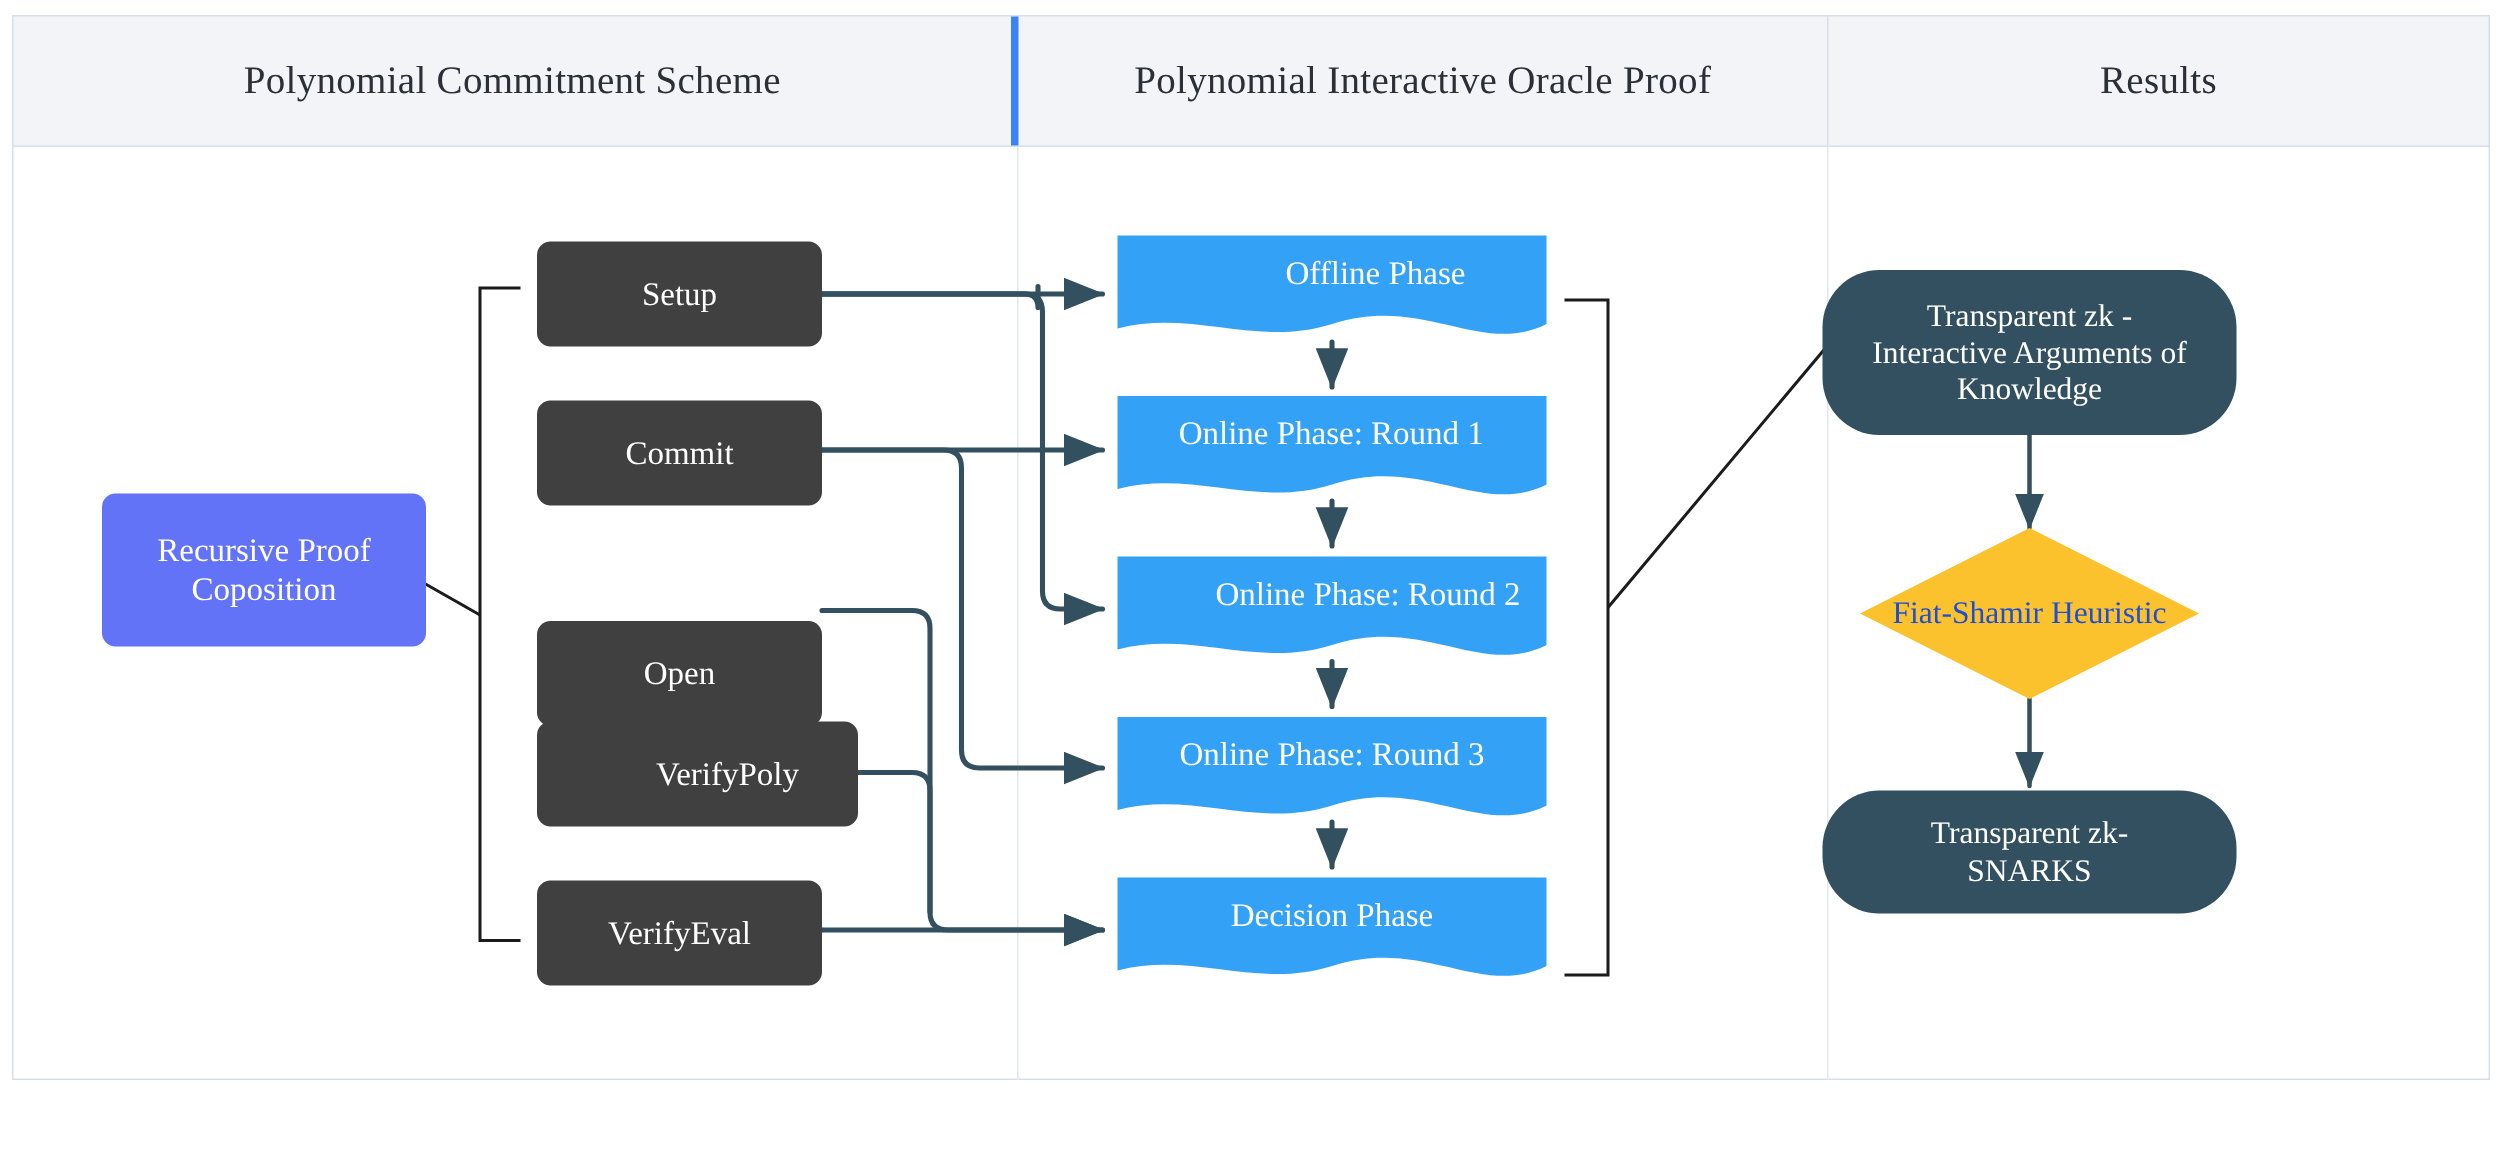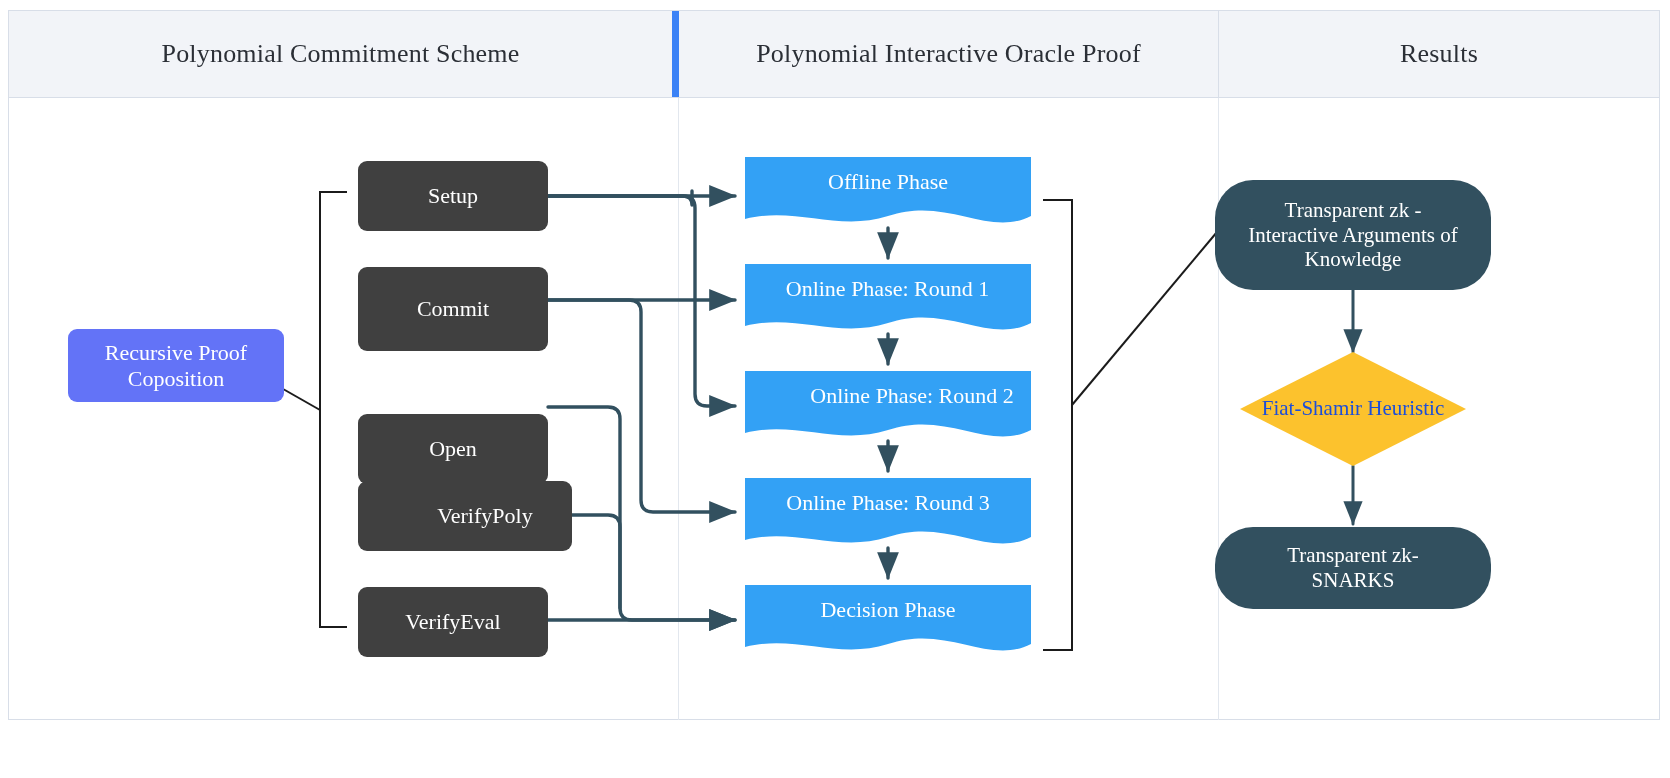--- a/index.html
+++ b/index.html
@@ -20,21 +20,21 @@
   .hdr-row{
     position:absolute;left:8px;top:10px;width:1652px;height:88px;
     background:#f2f4f8;border:1px solid #d8dee8;box-sizing:border-box;
     display:flex;
   }
   .hdr-cell{
     display:flex;align-items:center;justify-content:center;
     box-sizing:border-box;height:100%;
     color:#2b2f36;font-size:26px;letter-spacing:.2px;
   }
-  .hdr-c1{width:670px;border-right:7px solid #3b82f6;}
+  .hdr-c1{width:670px;border-right:5px solid #3b82f6;}
   .hdr-c2{width:540px;border-right:1px solid #d8dee8;text-align:center;}
   .hdr-c3{width:440px;}
 
   .vdiv{position:absolute;top:98px;width:1px;height:622px;background:#e2e7ee;}
   .vdiv1{left:678px;}
   .vdiv2{left:1218px;}
 
   
   #wires{position:absolute;left:0;top:0;width:1670px;height:778px;pointer-events:none;}
 
@@ -141,38 +141,38 @@
       <path d="M745,478 H1031 V537 C988,559 948,517 888,537 C838,553 795,527 745,540 Z"></path>
       <path d="M745,585 H1031 V644 C988,666 948,624 888,644 C838,660 795,634 745,647 Z"></path>
     </g>
 
     <polygon points="1353,352 1466,409 1353,466 1240,409" fill="#fcc22d"></polygon>
   </svg>
 
   <div class="node pcs" style="left:358px;top:161px;width:190px;height:70px;">
     <span>Setup</span>
   </div>
-  <div class="node pcs" style="left:358px;top:267px;width:190px;height:84px;">
+  <div class="node pcs" style="left:358px;top:267px;width:190px;height:70px;">
     <span>Commit</span>
   </div>
   <div class="node pcs" style="left:358px;top:374px;width:190px;height:70px;margin-top:40px;">
     <span>Open</span>
   </div>
   <div class="node pcs" style="left:358px;top:481px;width:214px;height:70px;padding-left:40px;">
     <span>VerifyPoly</span>
   </div>
   <div class="node pcs" style="left:358px;top:587px;width:190px;height:70px;">
     <span>VerifyEval</span>
   </div>
 
-  <div class="node recursive" style="left:68px;top:329px;width:216px;height:73px;padding:12px 12px;">
+  <div class="node recursive" style="left:68px;top:329px;width:216px;height:102px;padding:12px 12px;">
     <span>Recursive Proof Coposition</span>
   </div>
 
-  <div class="wave-label" style="left:745px;top:157px;width:286px;height:50px;">
+  <div class="wave-label" style="left:745px;top:157px;width:286px;height:50px;padding-left:29px;">
     <span>Offline Phase</span>
   </div>
   <div class="wave-label" style="left:745px;top:264px;width:285px;height:50px;">
     <span>Online Phase: Round 1</span>
   </div>
   <div class="wave-label" style="left:745px;top:371px;width:334px;height:50px;">
     <span>Online Phase: Round 2</span>
   </div>
   <div class="wave-label" style="left:745px;top:478px;width:286px;height:50px;">
     <span>Online Phase: Round 3</span>

